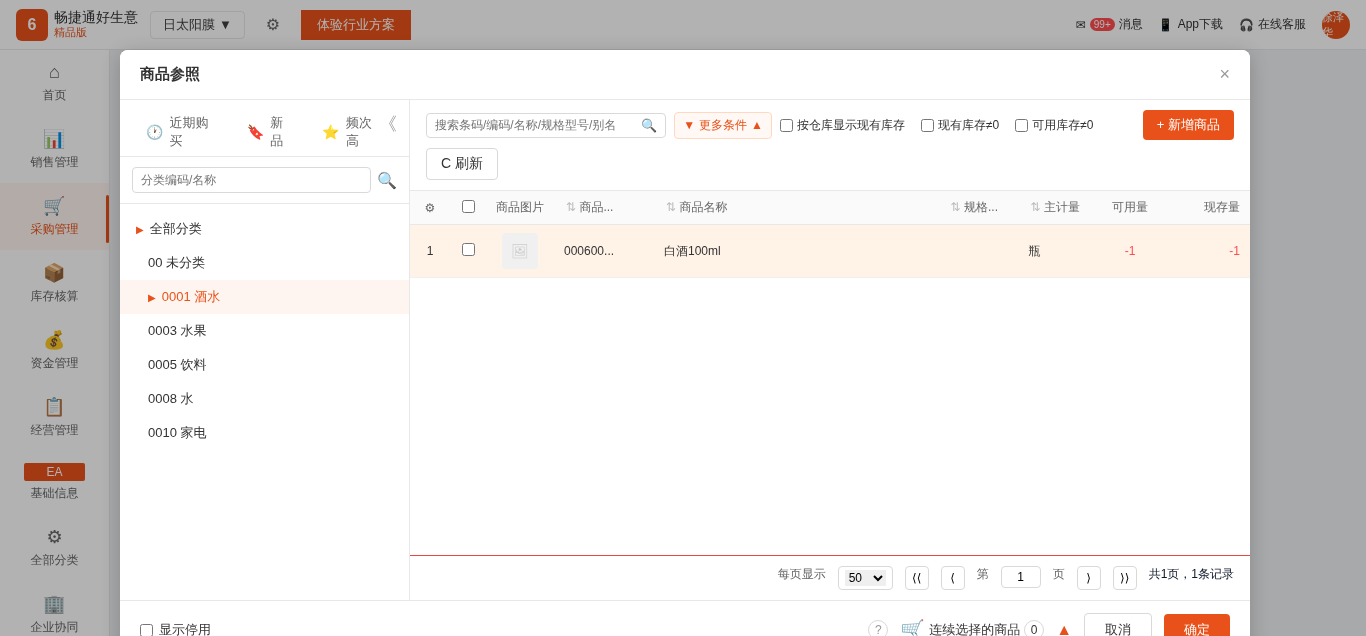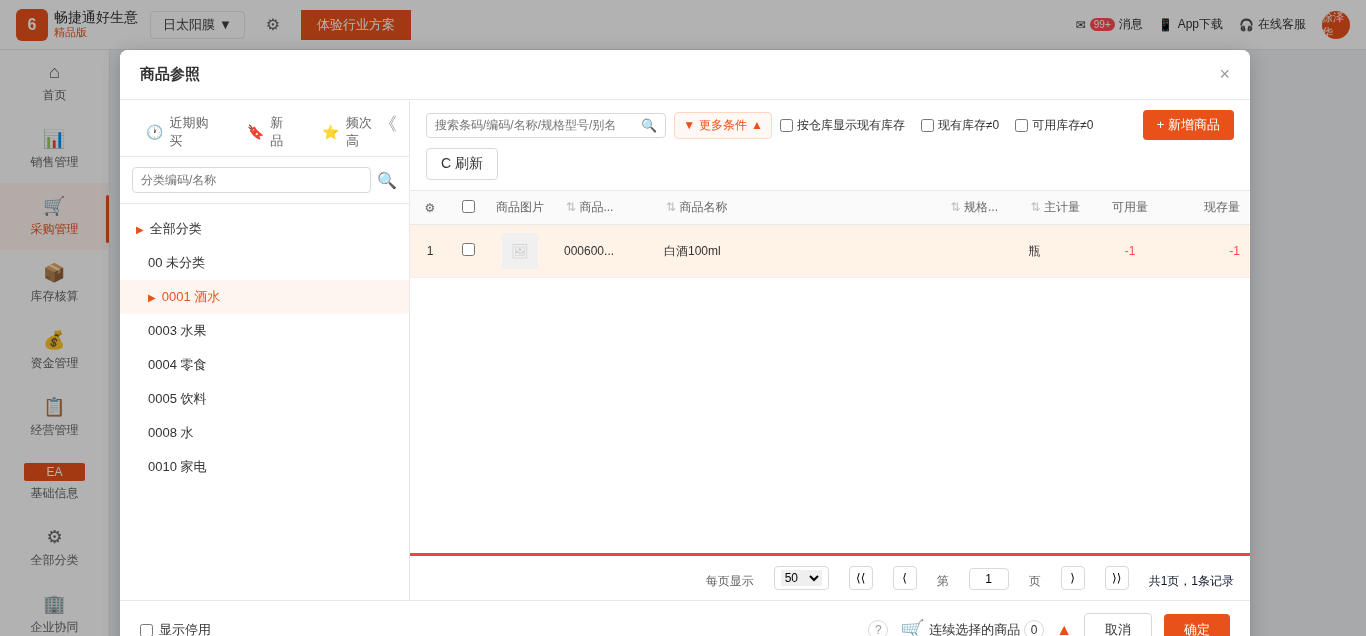--- a/index.html
+++ b/index.html
@@ -87,21 +87,21 @@
     .col-spec { width: 80px; }
     .col-unit { width: 70px; }
     .col-avail { width: 80px; text-align: center; }
     .col-stock { width: 80px; text-align: right; }
     .img-placeholder { width: 36px; height: 36px; background: #f0f0f0; border-radius: 4px; display: flex; align-items: center; justify-content: center; color: #ccc; font-size: 18px; margin: 0 auto; }
     .sort-icon { cursor: pointer; color: #bbb; margin-left: 2px; }
     .settings-icon { cursor: pointer; color: #666; }
     .negative-val { color: #ff4d4f; }
 
     
-    .pagination { display: flex; align-items: flex-end; justify-content: flex-end; padding: 10px 16px; border-top: 3px solid #ef4444; gap: 20px; font-size: 12px; color: #333; }
+    .pagination { display: flex; align-items: flex-start; justify-content: flex-end; padding: 10px 16px; border-top: 1px solid #ef4444; gap: 12px; font-size: 12px; color: #333; }
     .page-label { color: #666; }
     .page-select { border: 1px solid #d9d9d9; border-radius: 4px; padding: 3px 6px; font-size: 12px; display: flex; align-items: center; gap: 4px; }
     .page-select select { border: none; outline: none; font-size: 12px; }
     .page-btn { width: 24px; height: 24px; border: 1px solid #d9d9d9; border-radius: 4px; background: #fff; cursor: pointer; display: flex; align-items: center; justify-content: center; font-size: 12px; }
     .page-btn:disabled { color: #ccc; cursor: not-allowed; }
     .page-input { width: 40px; border: 1px solid #d9d9d9; border-radius: 4px; padding: 3px 6px; text-align: center; font-size: 12px; outline: none; }
     .page-total { color: #0f172a; }
 
     
     .modal-footer { display: flex; align-items: center; justify-content: space-between; padding: 12px 20px; border-top: 1px solid #e8e8e8; background: #fff; }
@@ -245,23 +245,20 @@
         </div>
         <div class="cat-item indent">
           <span>00 未分类</span>
         </div>
         <div class="cat-item indent active">
           <span class="arrow" style="color:#e8521a;">▶</span>
           <span>0001 酒水</span>
         </div>
         <div class="cat-item indent">
           <span>0003 水果</span>
-        </div>
-        <div class="cat-item indent">
-          <span>0004 零食</span>
         </div>
         <div class="cat-item indent">
           <span>0005 饮料</span>
         </div>
         <div class="cat-item indent">
           <span>0008 水</span>
         </div>
         <div class="cat-item indent">
           <span>0010 家电</span>
         </div>

